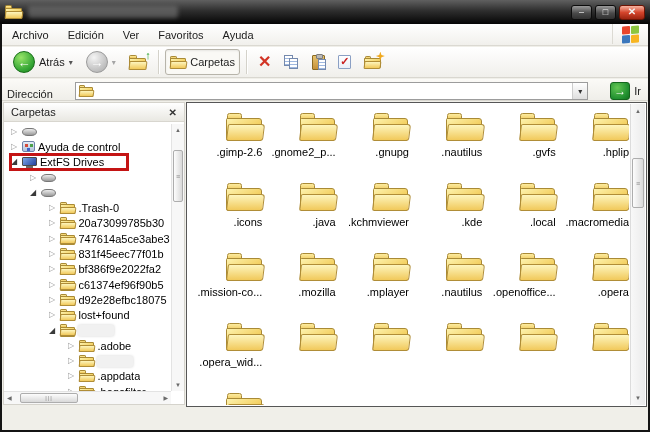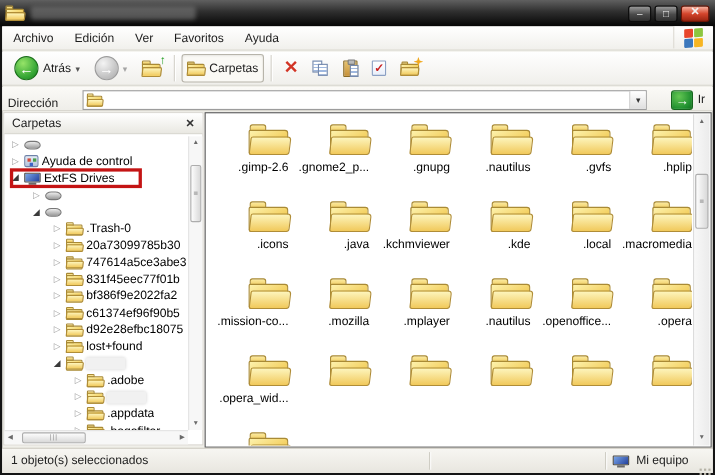--- a/index.html
+++ b/index.html
@@ -626,28 +626,15 @@
             </div>
           </div>
         <div class="vscroll-content">
           <span class="scroll-arrow" style="top:4px;left:4px">▲</span>
           <span class="v-thumb" style="top:54px;height:50px">≡</span>
           <span class="scroll-arrow" style="bottom:4px;left:4px">▼</span>
         </div>
       </div>
     </div>
 
-    <div class="statusbar">
-      <span class="sb-left">1 objeto(s) seleccionados</span>
-      <span class="sb-div" style="left:388px"></span>
-      <span class="sb-div" style="left:548px"></span>
-      <span class="sb-right">
-        <span class="computer-icon">
-            <span class="scr"></span>
-            <span class="base"></span>
-          </span>
-        <span>Mi equipo</span>
-      </span>
-      <span class="resize-grip"></span>
-    </div>
 
   </div>
 </div>
 
 </body></html>

